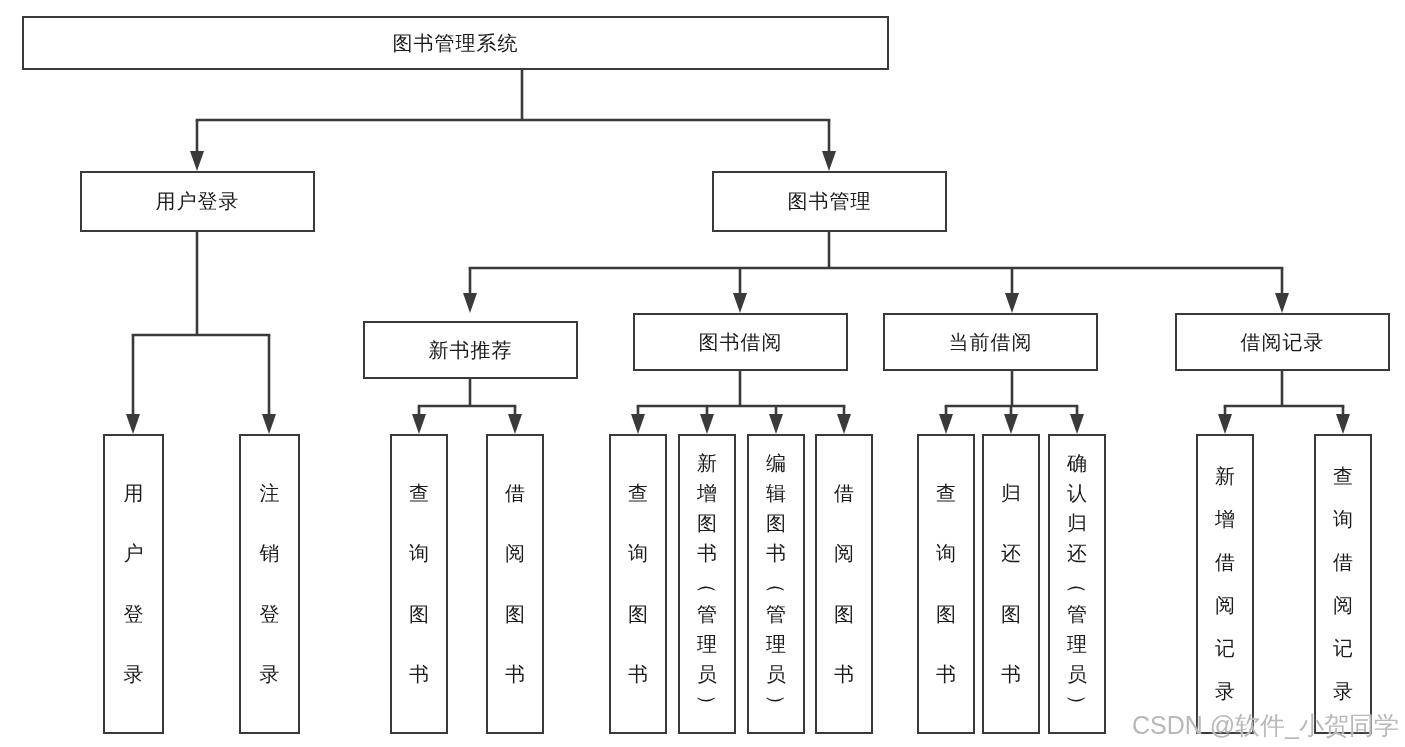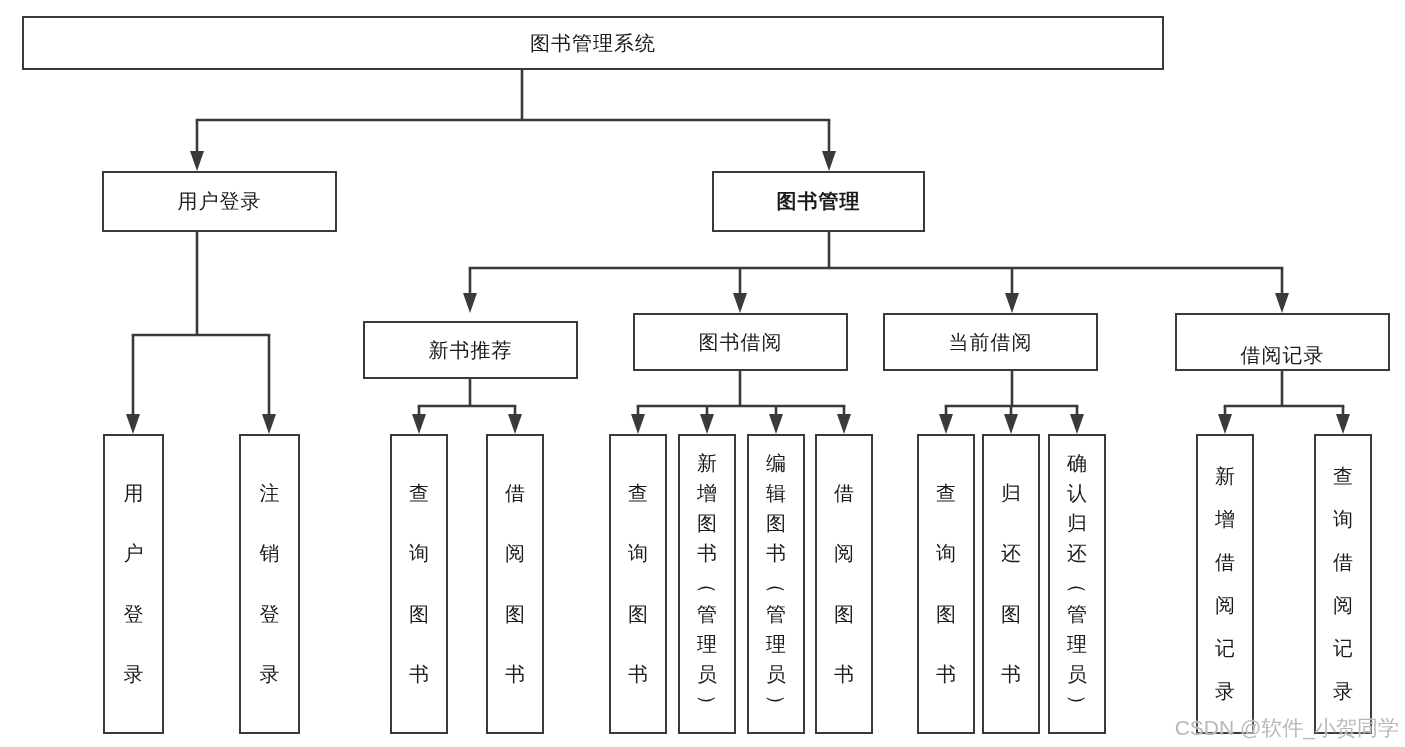--- a/index.html
+++ b/index.html
@@ -50,45 +50,45 @@
   }
   .vchar{
     font-size:20px;
     line-height:1.05;
     height:21px;
     display:flex;
     align-items:center;
     justify-content:center;
   }
   .vchar.rot{transform:rotate(90deg);}
-  .b-root{left:22px;top:16px;width:1142px;height:54px;}
-  .b-user{left:80px;top:171px;width:235px;height:61px;margin-left:22px;}
-  .b-mgmt{left:712px;top:171px;width:213px;height:61px;font-weight:bold;}
+  .b-root{left:22px;top:16px;width:867px;height:54px;}
+  .b-user{left:80px;top:171px;width:235px;height:61px;}
+  .b-mgmt{left:712px;top:171px;width:235px;height:61px;}
   .b-rec{left:363px;top:321px;width:215px;height:58px;}
   .b-borrow{left:633px;top:313px;width:215px;height:58px;justify-content:center;}
   .b-cur{left:883px;top:313px;width:215px;height:58px;}
-  .b-recs{left:1175px;top:313px;width:215px;height:58px;align-items:flex-end;}
+  .b-recs{left:1175px;top:313px;width:215px;height:58px;}
   .b-l1{left:103px;width:61px;}
   .b-l2{left:239px;width:61px;}
   .b-l3{left:390px;width:58px;}
   .b-l4{left:486px;width:58px;}
   .b-l5{left:609px;width:58px;}
   .b-l6{left:678px;width:58px;}
   .b-l7{left:747px;width:58px;}
   .b-l8{left:815px;width:58px;}
   .b-l9{left:917px;width:58px;}
   .b-l10{left:982px;width:58px;}
   .b-l11{left:1048px;width:58px;}
   .b-l12{left:1196px;width:58px;}
   .b-l13{left:1314px;width:58px;}
   .watermark{
     position:absolute;
     right:6px;
     bottom:5px;
-    font-size:21px;
+    font-size:25px;
     color:var(--wm);
     text-shadow:0 0 2px rgba(255,255,255,0.9);
     white-space:nowrap;
   }
 </style>
 </head>
 <body>
 
 <div class="canvas">
 

